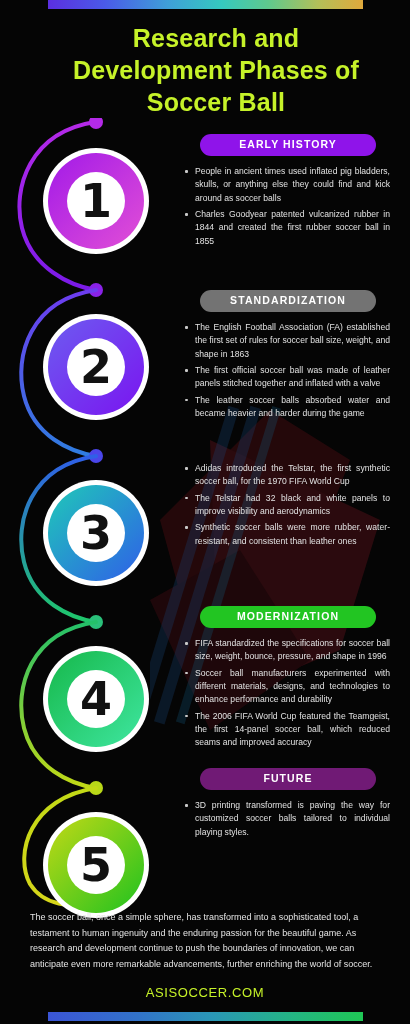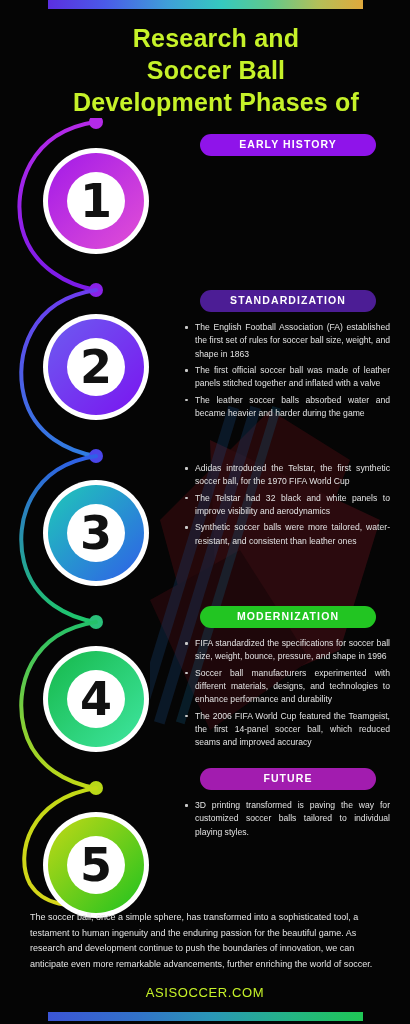--- a/index.html
+++ b/index.html
@@ -196,22 +196,22 @@
       <rect x="30" y="0" width="11" height="330" fill="#1d4f8a" transform="rotate(17 35 165)"></rect>
       <rect x="52" y="0" width="11" height="330" fill="#1d4f8a" transform="rotate(17 57 165)"></rect>
       <rect x="74" y="0" width="9" height="330" fill="#16628a" transform="rotate(17 78 165)"></rect>
     </g>
   </svg>
 
   <div class="bar-top"></div>
 
   <div class="title">
     <span class="tline">Research and</span>
+    <span class="tline">Development Phases of</span>
     <span class="tline">Soccer Ball</span>
-    <span class="tline">Development Phases of</span>
   </div>
 
   <div class="timeline">
     <svg class="arcs" width="175" height="790" xmlns="http://www.w3.org/2000/svg">
       <defs>
         <linearGradient id="gArc1" x1="0" y1="0" x2="0" y2="1">
           <stop offset="0%" stop-color="#b52ae8"></stop>
             <stop offset="100%" stop-color="#7a1ae8"></stop>
         </linearGradient>
         <linearGradient id="gArc2" x1="0" y1="0" x2="0" y2="1">
@@ -287,50 +287,54 @@
       <div class="core">
         <span class="num">5</span>
       </div>
     </div>
   </div>
 
   <div class="content">
 
     <div class="section" style="height:150px;">
       <span class="badge" style="background:#8f14ea;">EARLY HISTORY</span>
+      <ul class="bullets">
+        <li>People in ancient times used inflated pig bladders, skulls, or anything else they could find and kick around as soccer balls</li>
+        <li>Charles Goodyear patented vulcanized rubber in 1844 and created the first rubber soccer ball in 1855</li>
+      </ul>
     </div>
 
     <div class="section" style="height:166px;">
-      <span class="badge" style="background:#4c1d95;">STANDARDIZATION</span>
+      <span class="badge" style="background:#737373;">STANDARDIZATION</span>
       <ul class="bullets">
         <li>The English Football Association (FA) established the first set of rules for soccer ball size, weight, and shape in 1863</li>
         <li>The first official soccer ball was made of leather panels stitched together and inflated with a valve</li>
         <li>The leather soccer balls absorbed water and became heavier and harder during the game</li>
       </ul>
     </div>
 
     <div class="section" style="height:138px;">
       <ul class="bullets">
         <li>Adidas introduced the Telstar, the first synthetic soccer ball, for the 1970 FIFA World Cup</li>
         <li>The Telstar had 32 black and white panels to improve visibility and aerodynamics</li>
-        <li>Synthetic soccer balls were more tailored, water-resistant, and consistent than leather ones</li>
+        <li>Synthetic soccer balls were more rubber, water-resistant, and consistent than leather ones</li>
       </ul>
     </div>
 
     <div class="section" style="height:156px;">
       <span class="badge" style="background:#22c522;">MODERNIZATION</span>
       <ul class="bullets">
         <li>FIFA standardized the specifications for soccer ball size, weight, bounce, pressure, and shape in 1996</li>
         <li>Soccer ball manufacturers experimented with different materials, designs, and technologies to enhance performance and durability</li>
         <li>The 2006 FIFA World Cup featured the Teamgeist, the first 14-panel soccer ball, which reduced seams and improved accuracy</li>
       </ul>
     </div>
 
     <div class="section">
-      <span class="badge" style="background:#a21caf;">FUTURE</span>
+      <span class="badge" style="background:#701a75;">FUTURE</span>
       <ul class="bullets">
         <li>3D printing transformed is paving the way for customized soccer balls tailored to individual playing styles.</li>
       </ul>
     </div>
 
   </div>
 
   <div class="footer-text">The soccer ball, once a simple sphere, has transformed into a sophisticated tool, a testament to human ingenuity and the enduring passion for the beautiful game. As research and development continue to push the boundaries of innovation, we can anticipate even more remarkable advancements, further enriching the world of soccer.</div>
   <div class="footer-site">ASISOCCER.COM</div>
   <div class="bar-bottom"></div>

